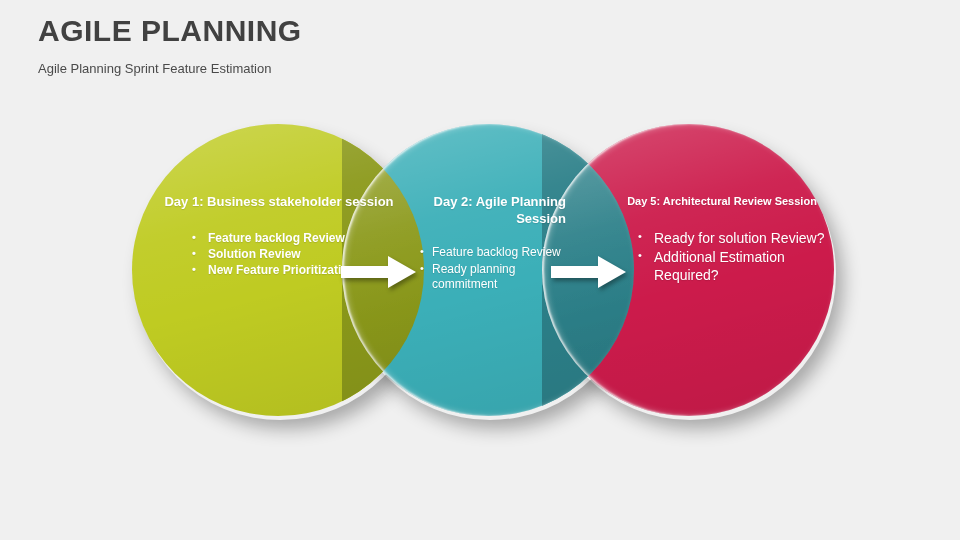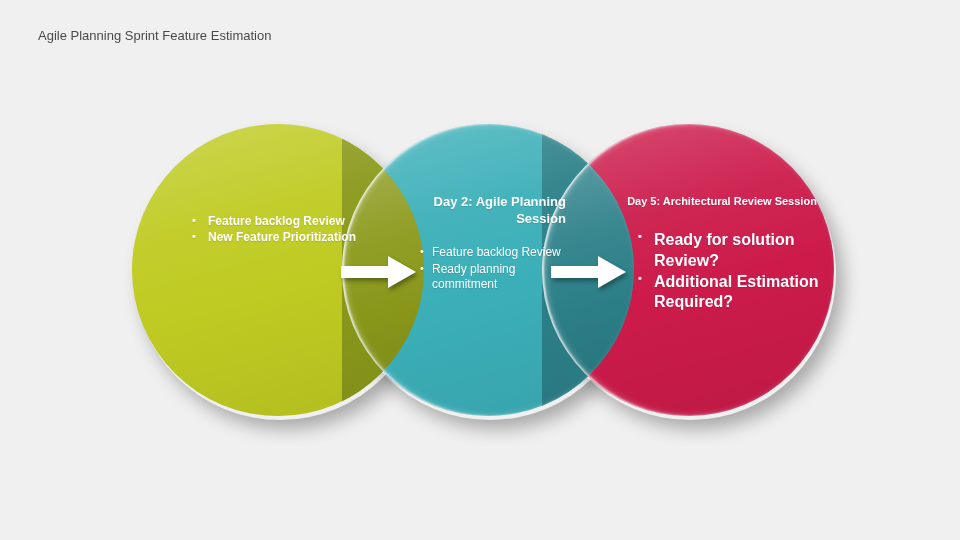--- a/index.html
+++ b/index.html
@@ -168,35 +168,36 @@
 
   
   #content-teal { left: 406px; top: 194px; width: 160px; }
   #content-teal .circle-heading { font-size: 13px; text-align: right; }
   #content-teal .bullet-list { font-size: 12px; margin: 18px 0 0 14px; font-weight: normal; }
   #content-teal .bullet-list li { padding-left: 12px; }
 
   
   #content-crimson { left: 614px; top: 194px; width: 216px; }
   #content-crimson .circle-heading { font-size: 11px; }
-  #content-crimson .bullet-list { font-size: 16px; margin: 22px 0 0 24px; font-weight: bold; }
+  #content-crimson .bullet-list { font-size: 14px; margin: 22px 0 0 24px; font-weight: normal; }
 
   
   .flow-arrow {
     position: absolute;
     z-index: 25;
     filter: drop-shadow(2px 3px 2px rgba(0,0,0,0.35));
   }
   #arrow-one { left: 341px; top: 255px; }
   #arrow-two { left: 551px; top: 255px; }
 </style>
 </head>
 <body>
 
 <div id="slide-header">
+  <h1 id="slide-title">AGILE PLANNING</h1>
   <h2 id="slide-subtitle">Agile Planning Sprint Feature Estimation</h2>
 </div>
 
 <div id="venn-stage">
 
   <div class="venn-shadow" id="shadow-green"></div>
   <div class="venn-shadow" id="shadow-teal"></div>
   <div class="venn-shadow" id="shadow-crimson"></div>
 
   <div class="venn-circle" id="circle-green-base"></div>
@@ -210,22 +211,24 @@
     <i></i>
   </div>
 
   <div class="seam" id="seam-teal"></div>
   <div class="seam" id="seam-crimson"></div>
   <div class="sheen" id="sheen-green"></div>
   <div class="sheen" id="sheen-teal"></div>
   <div class="sheen" id="sheen-crimson"></div>
 
   <div class="circle-content" id="content-green">
+    <div class="circle-heading">Day 1: Business stakeholder session</div>
     <ul class="bullet-list">
       <li>Feature backlog Review</li>
+      <li>Solution Review</li>
       <li>New Feature Prioritization</li>
     </ul>
   </div>
 
   <div class="circle-content" id="content-teal">
     <div class="circle-heading">Day 2: Agile Planning Session</div>
     <ul class="bullet-list">
       <li>Feature backlog Review</li>
       <li>Ready planning commitment</li>
     </ul>

